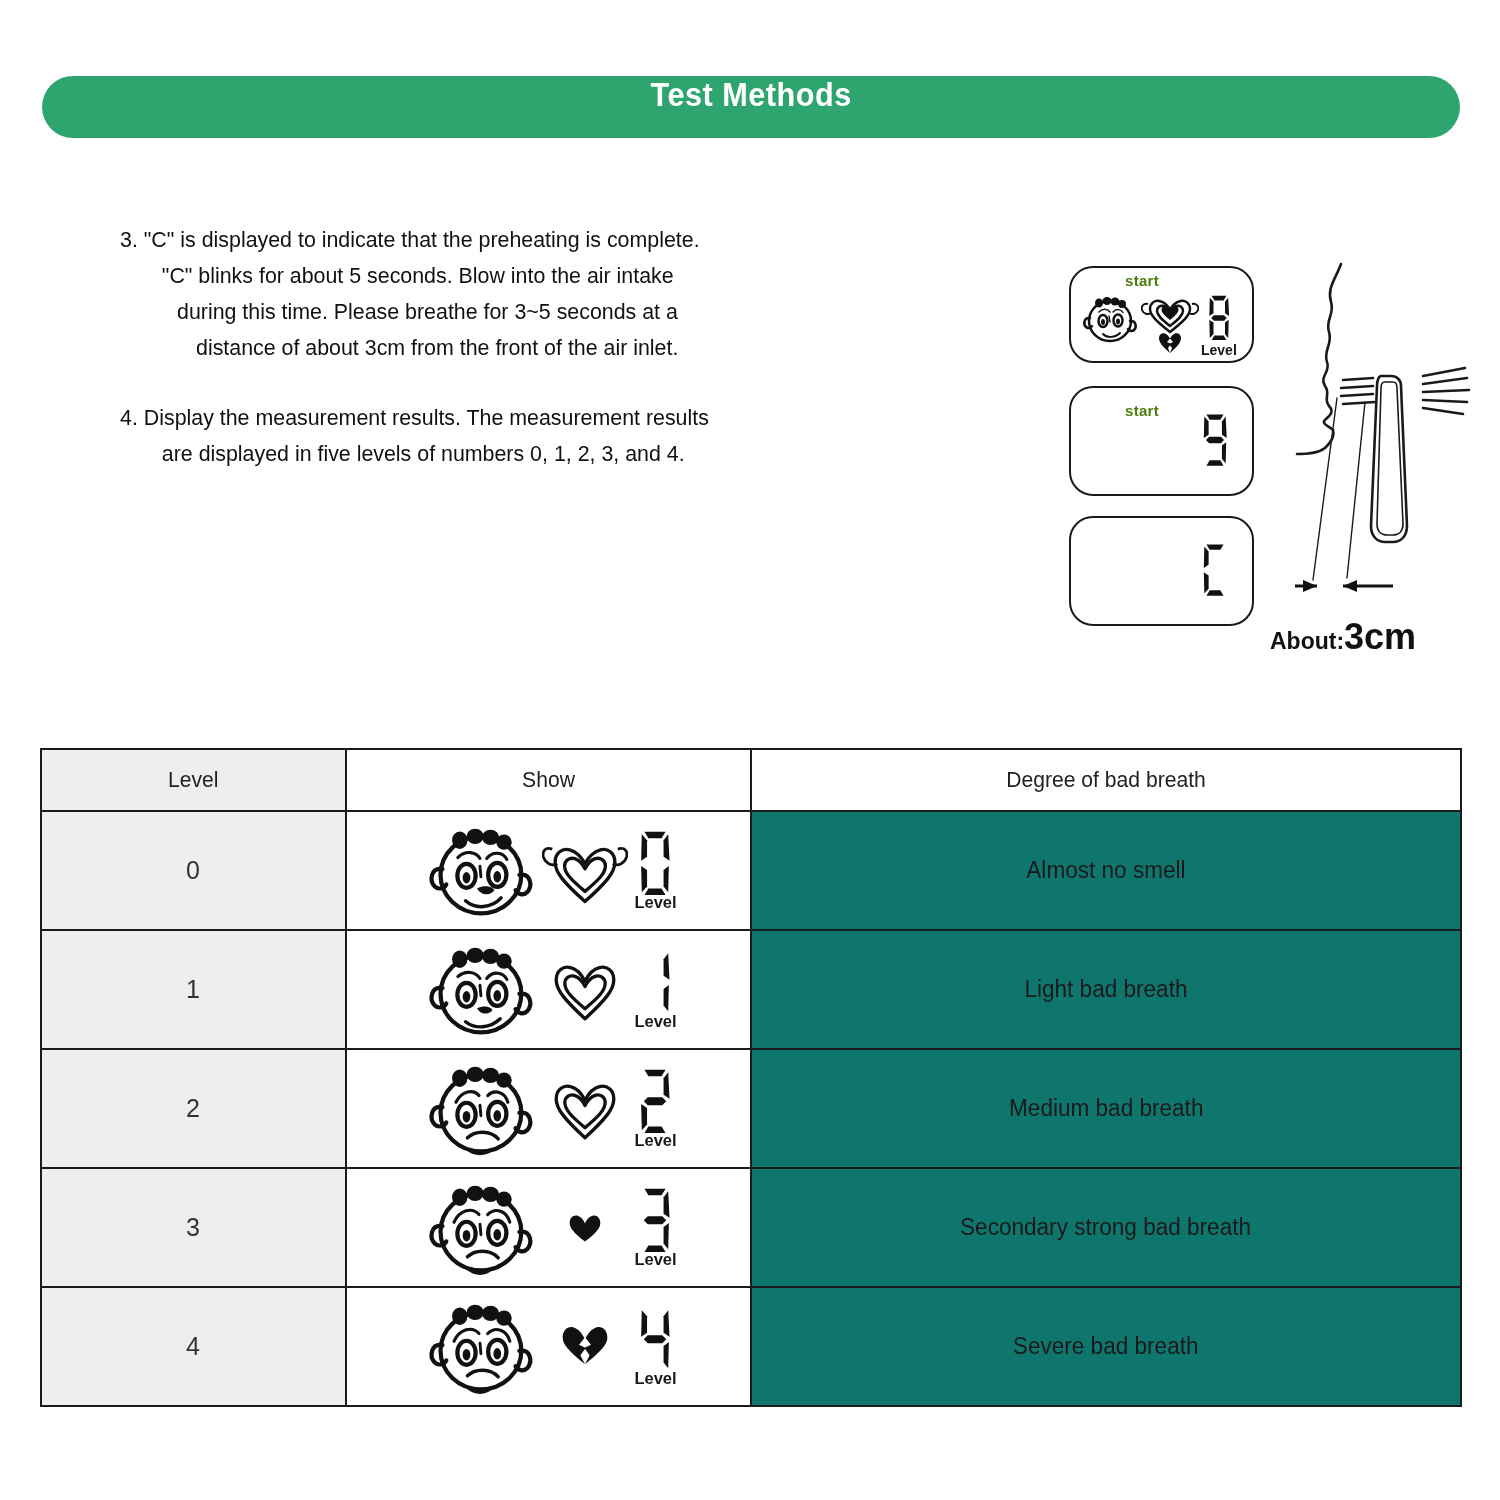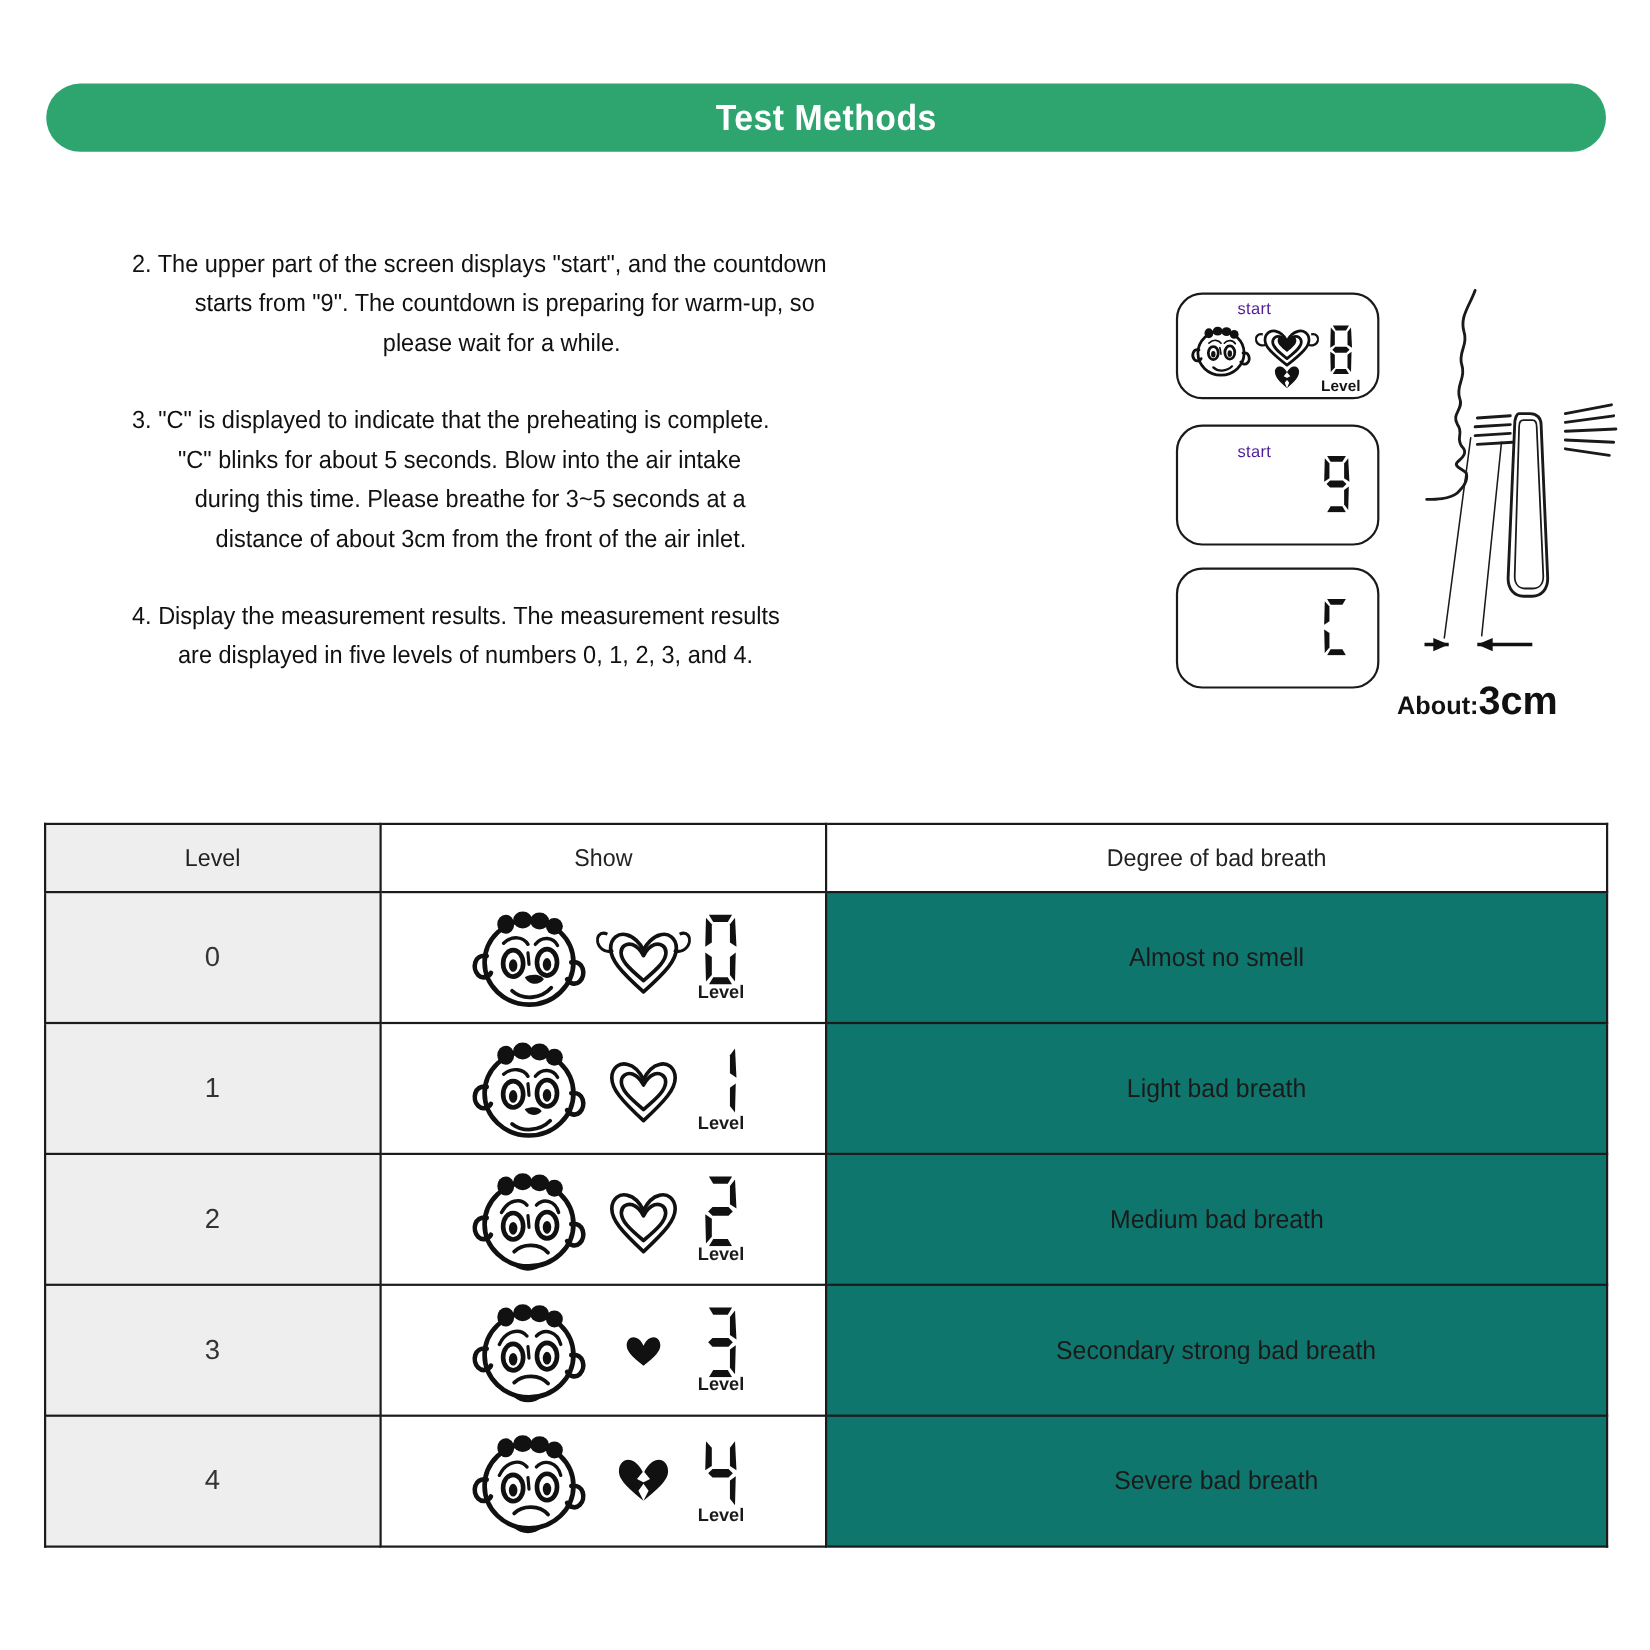--- a/index.html
+++ b/index.html
@@ -13,21 +13,21 @@
     overflow:hidden;
   }
 
   
   .banner{
     position:absolute;
     left:42px; top:76px;
     width:1418px; height:62px;
     background:#2ea56f;
     border-radius:31px;
-    display:flex; align-items:center; justify-content:center;
+    display:flex; justify-content:center;
   }
   .banner-title{
     color:#ffffff;
     font-size:33px;
     font-weight:bold;
     letter-spacing:.5px;
     font-family:"Liberation Sans", sans-serif;
     transform:scaleX(.93);
   }
 
@@ -65,23 +65,23 @@
     border:2.4px solid #1a1a1a;
     border-radius:24px;
     background:#fff;
   }
   #screen-1{ left:14px;  top:8px;   width:185px; height:97px; }
   #screen-2{ left:14px;  top:128px; width:185px; height:110px;}
   #screen-3{ left:14px;  top:258px; width:185px; height:110px;}
 
   .start-label{
     position:absolute;
-    font-size:15px; font-weight:normal;
+    font-size:15px; font-weight:bold;
     letter-spacing:.3px;
-    color:#4c1d95;
+    color:#4d7c0f;
   }
   .lvl-label{
     position:absolute;
     font-size:14px; font-weight:bold;
     color:#141414;
   }
 
   
   .seg{ position:absolute; }
 
@@ -183,25 +183,20 @@
 </head>
 <body>
 
 <div class="banner">
   <div class="banner-title">Test Methods</div>
 </div>
 
 <div class="instructions">
 
 
-  <div class="step">
-    <div class="line l-left">2. The upper part of the screen displays "start", and the countdown</div>
-    <div class="line l-in2">starts from "9". The countdown is preparing for warm-up, so</div>
-    <div class="line l-in6">please wait for a while.</div>
-  </div>
 
   <div class="step">
     <div class="line l-left">3. "C" is displayed to indicate that the preheating is complete.</div>
     <div class="line l-in1">"C" blinks for about 5 seconds. Blow into the air intake</div>
     <div class="line l-in2">during this time. Please breathe for 3~5 seconds at a</div>
     <div class="line l-in3">distance of about 3cm from the front of the air inlet.</div>
   </div>
 
   <div class="step">
     <div class="line l-left">4. Display the measurement results. The measurement results</div>

